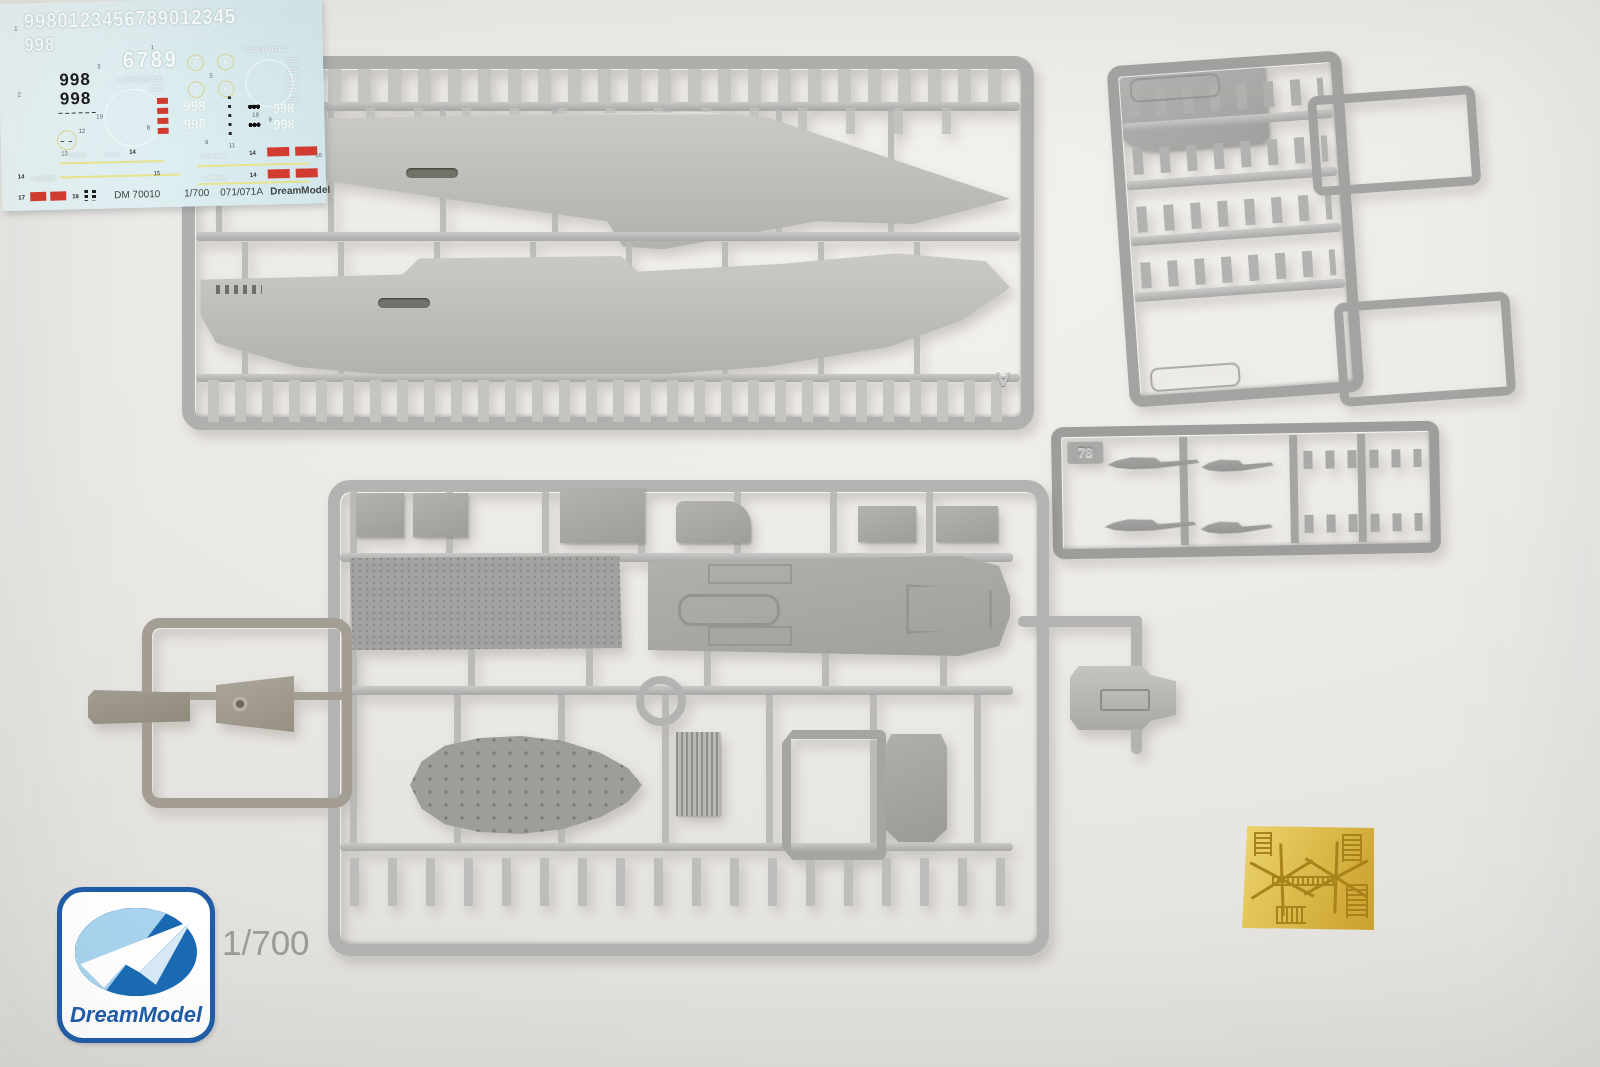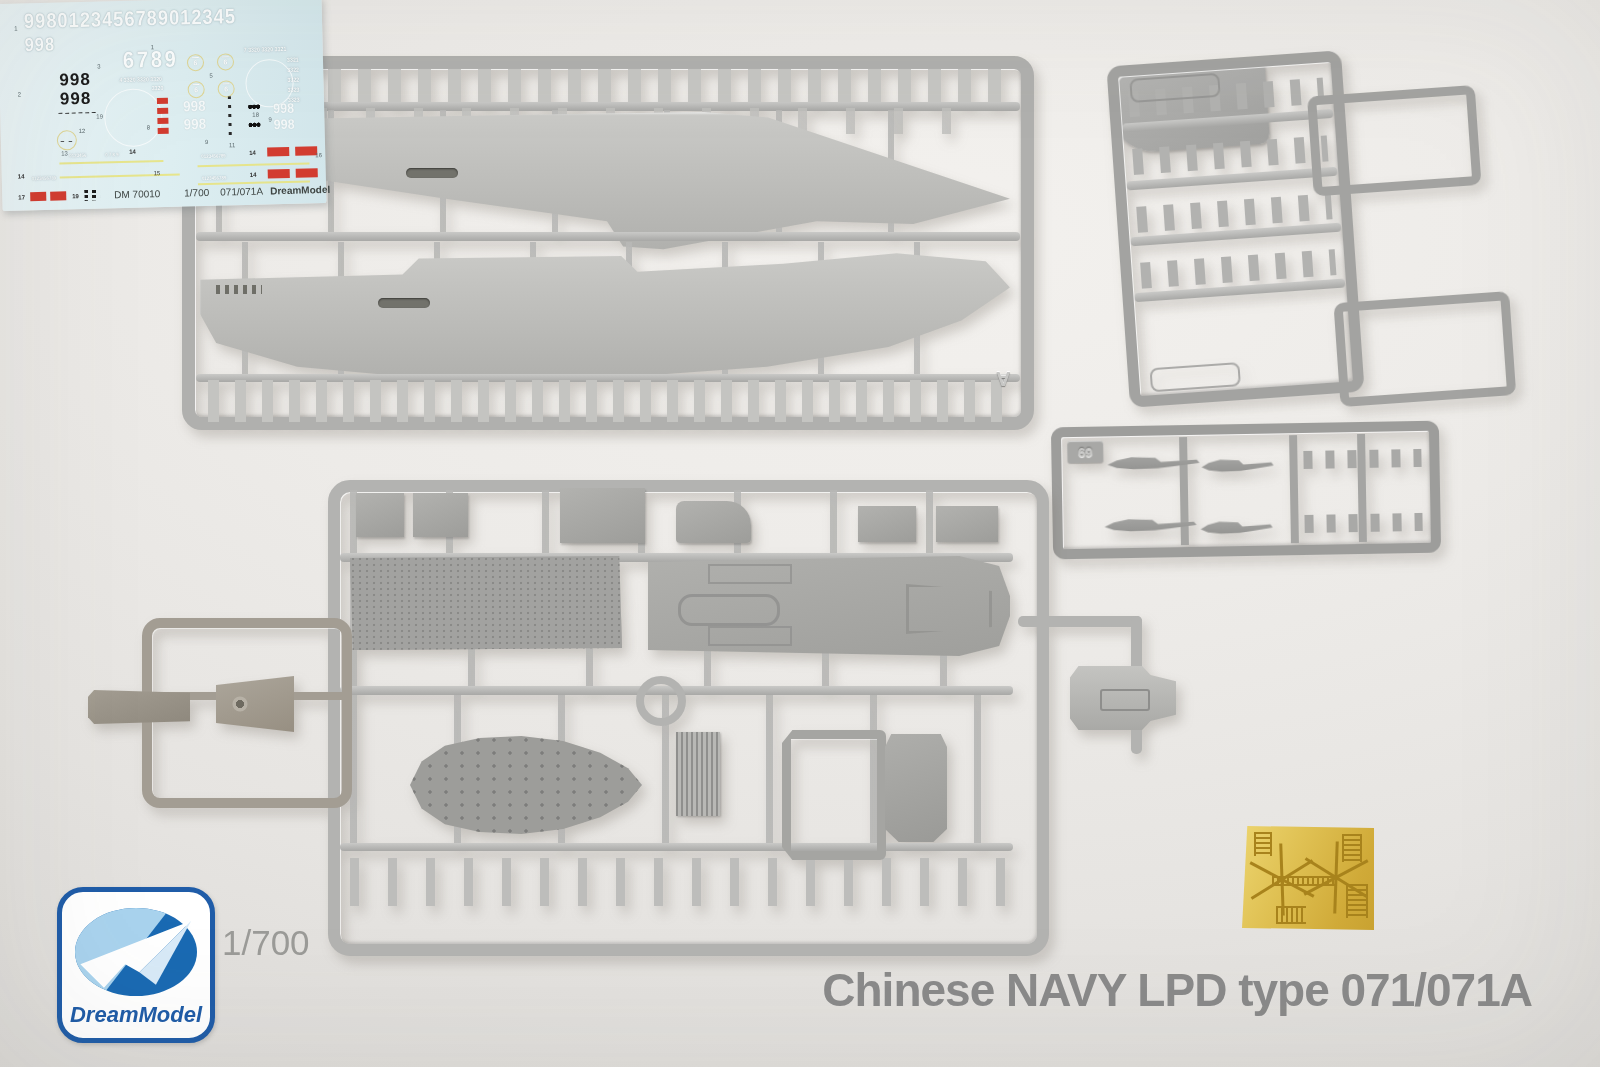--- a/index.html
+++ b/index.html
@@ -233,21 +233,21 @@
     </div>
   </div>
 
   <div id="sprue78" class="abs sprue">
     <div class="frame"></div>
     <div class="railm"></div>
     <div class="vr v1"></div>
     <div class="vr v2"></div>
     <div class="vr v3"></div>
     <div class="tab">
-      <span class="marking">69</span>
+      <span class="marking">78</span>
     </div>
     <div class="heli" style="left:56px;top:26px;"></div>
     <div class="heli" style="left:150px;top:30px;width:72px;"></div>
     <div class="heli" style="left:52px;top:88px;"></div>
     <div class="heli" style="left:148px;top:92px;width:72px;"></div>
     <div class="sbar" style="left:252px;top:28px;width:118px;"></div>
     <div class="sbar" style="left:252px;top:92px;width:118px;"></div>
   </div>
 
   <div id="decal">
@@ -412,15 +412,14 @@
 
   <div id="logo" class="abs">
     <div id="logoEllipse">
       <div class="lite"></div>
     </div>
     <div id="plane1"></div>
     <div id="plane2"></div>
     <div id="logoText">DreamModel</div>
   </div>
   <div id="scaleText" class="abs">1/700</div>
-  <div id="productTitle" class="abs">Chinese NAVY LPD type 071/071A</div>
 
 </div>
 
 </body></html>

